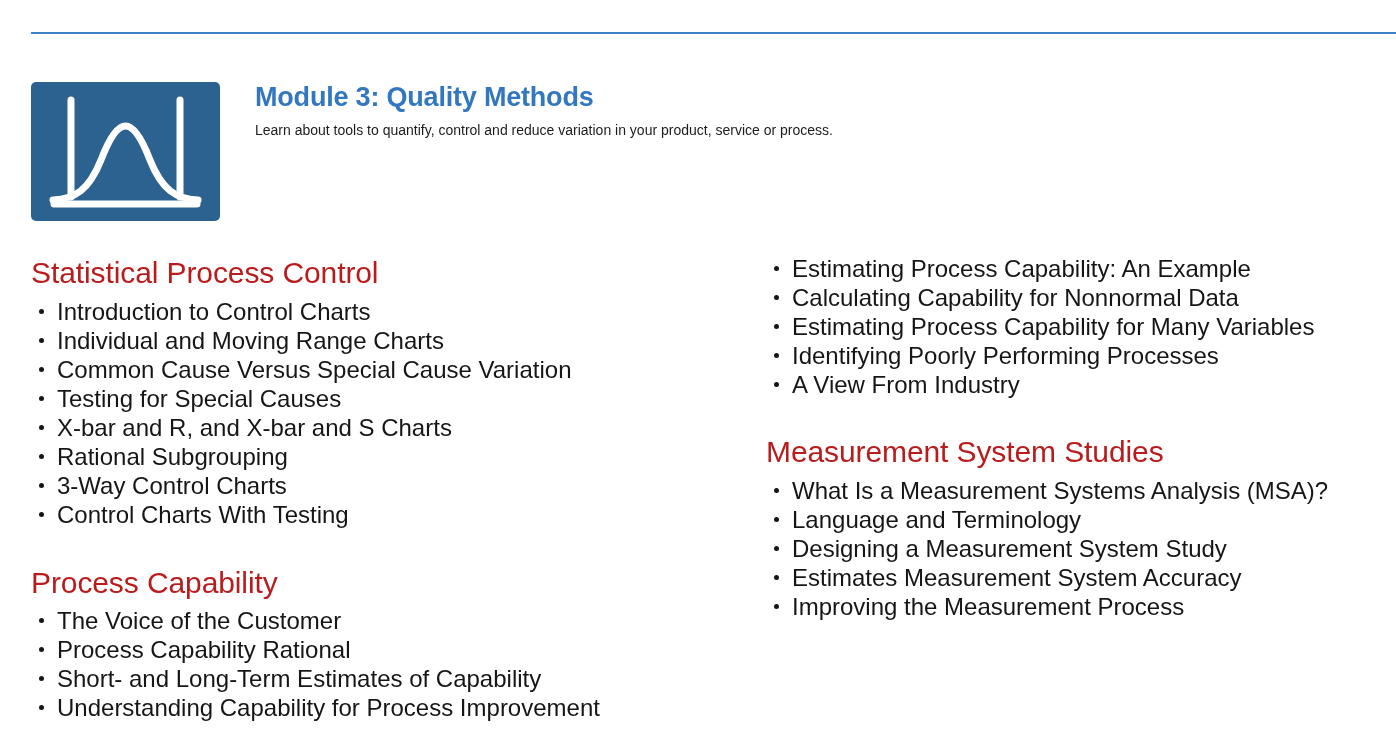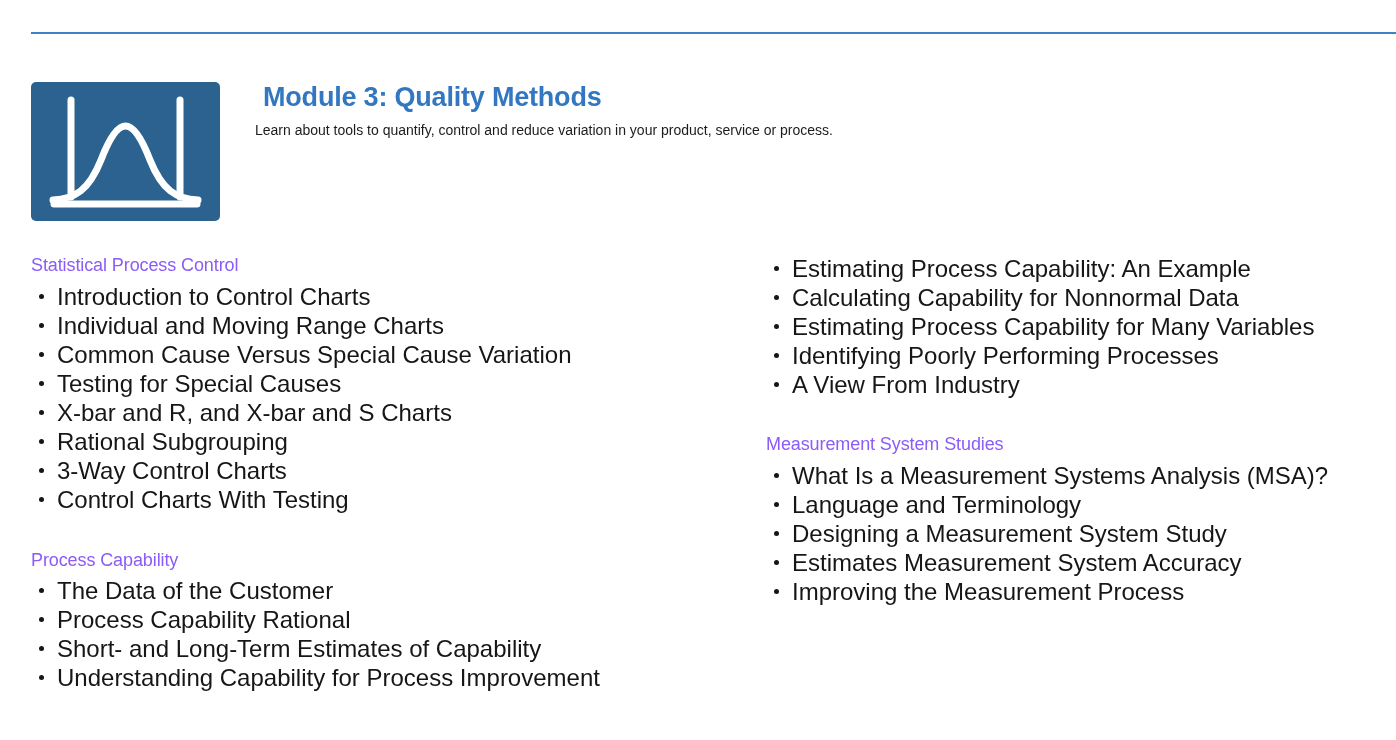--- a/index.html
+++ b/index.html
@@ -64,21 +64,21 @@
     padding-top: 1px;
     flex: 1 1 auto;
   }
 
   .module-title {
     font-size: 27px;
     font-weight: bold;
     color: #3277c0;
     letter-spacing: -0.2px;
     line-height: 1.05;
-    margin: 0 0 9px 8px;
+    margin: 0 0 9px 0;
     white-space: nowrap;
   }
 
   .module-subtitle {
     font-size: 14px;
     font-weight: normal;
     color: #1c1c1c;
     line-height: 1.47;
     margin: 0;
     max-width: 930px;
@@ -93,23 +93,23 @@
   }
 
   .col {
     position: absolute;
     top: 0;
   }
   .col-left  { left: 31px;  width: 700px; }
   .col-right { left: 766px; width: 620px; }
 
   .section-heading {
-    font-size: 18px;
+    font-size: 30px;
     font-weight: normal;
-    color: #8b5cf6;
+    color: #b91c1c;
     margin: 0 0 5px 0;
     line-height: 1.25;
     letter-spacing: -0.1px;
   }
 
   ul.topic-list {
     list-style: none;
     margin: 0;
     padding: 0;
   }
@@ -177,21 +177,21 @@
           <li><span class="bullet"></span><span>3-Way Control Charts</span></li>
           <li><span class="bullet"></span><span>Control Charts With Testing</span></li>
         </ul>
       </div>
 
       <div class="section-gap"></div>
 
       <div>
         <h2 class="section-heading">Process Capability</h2>
         <ul class="topic-list">
-          <li><span class="bullet"></span><span>The Data of the Customer</span></li>
+          <li><span class="bullet"></span><span>The Voice of the Customer</span></li>
           <li><span class="bullet"></span><span>Process Capability Rational</span></li>
           <li><span class="bullet"></span><span>Short- and Long-Term Estimates of Capability</span></li>
           <li><span class="bullet"></span><span>Understanding Capability for Process Improvement</span></li>
         </ul>
       </div>
 
     </div>
 
     <div class="col col-right">
 

